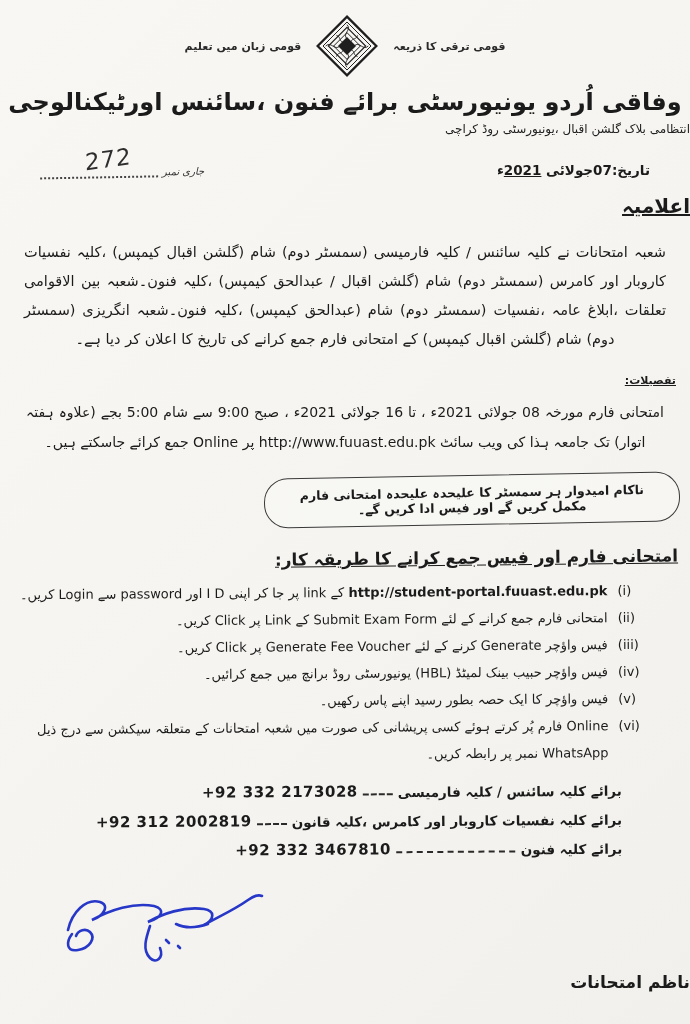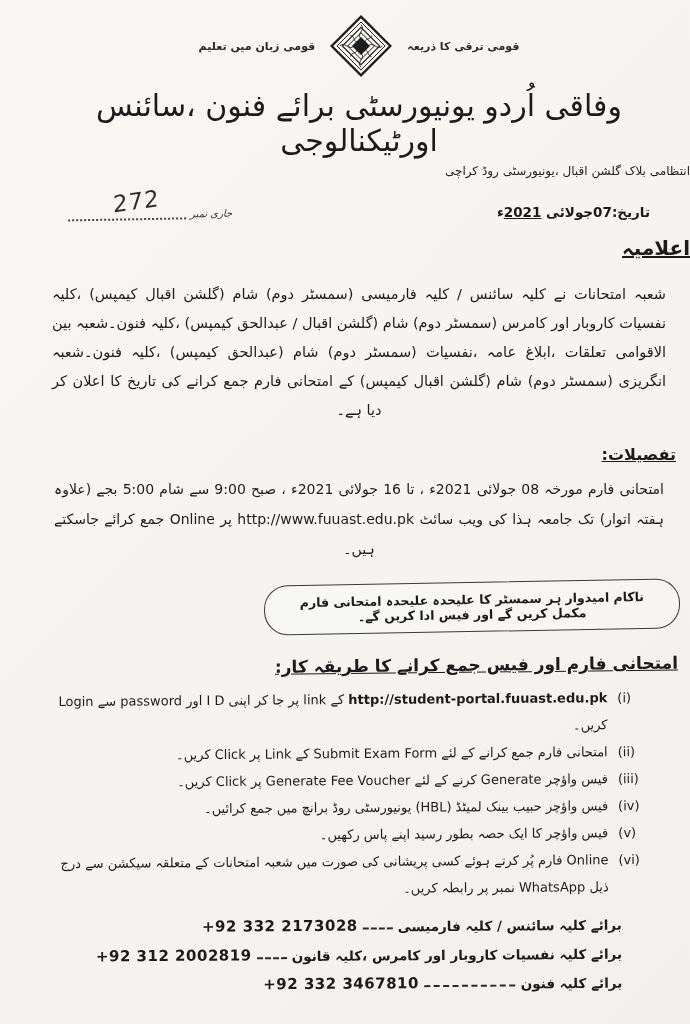--- a/index.html
+++ b/index.html
@@ -5,28 +5,28 @@
   html,body{margin:0;padding:0;}
   body{
     width:690px;height:1024px;overflow:hidden;
     background:#efeeea;
     font-family:"DejaVu Sans",sans-serif;
     color:#1b1b1b;
   }
   .page{
     position:relative;width:690px;height:1024px;
     background:linear-gradient(135deg,#f8f7f4 0%,#f5f4f0 55%,#f1f0ec 100%);
-    box-sizing:border-box;padding-top:10px;padding-left:28px;
+    box-sizing:border-box;padding-top:10px;
   }
   
   .logo-row{display:flex;align-items:center;justify-content:center;gap:14px;margin-top:4px;}
   .motto{font-size:11px;font-weight:bold;color:#2a2a2a;white-space:nowrap;}
   .emblem{width:64px;height:64px;}
   .uni-title{
-    text-align:center;font-size:30px;font-weight:normal;margin-top:10px;
+    text-align:center;font-size:24px;font-weight:bold;margin-top:10px;
     letter-spacing:0.5px;
   }
   .dept{ text-align:center;font-size:21px;font-weight:bold;margin-top:8px;}
   .address{ text-align:right;font-size:12px;margin-top:6px;color:#222;}
   
   .meta-row{display:flex;justify-content:space-between;align-items:flex-start;margin:26px 40px 0 40px;}
   .issue{display:flex;align-items:flex-end;direction:rtl;gap:4px;transform:rotate(-1deg);}
   .issue-label{font-size:10px;font-style:italic;color:#333;}
   .issue-dots{position:relative;display:inline-block;width:118px;border-bottom:2px dotted #444;height:14px;}
   .issue-number{
@@ -38,21 +38,21 @@
   
   .notice-title{
     text-align:right;font-size:20px;font-weight:bold;text-decoration:underline;
     margin-top:16px;letter-spacing:1px;
   }
   .para{
     direction:rtl;text-align:justify;text-align-last:center;
     font-size:14.5px;line-height:29px;margin:20px 24px 0 24px;
   }
   .details-label{
-    direction:rtl;text-align:right;font-size:16px;font-weight:bold;
+    direction:rtl;text-align:right;font-size:11px;font-weight:bold;
     text-decoration:underline;margin:20px 14px 0 0;
   }
   .details-para{
     direction:rtl;text-align:justify;text-align-last:center;
     font-size:14px;line-height:30px;margin:10px 26px 0 26px;
   }
   .details-para .url{font-weight:normal;}
   
   .callout{
     direction:rtl;width:382px;margin:18px 10px 0 auto;

